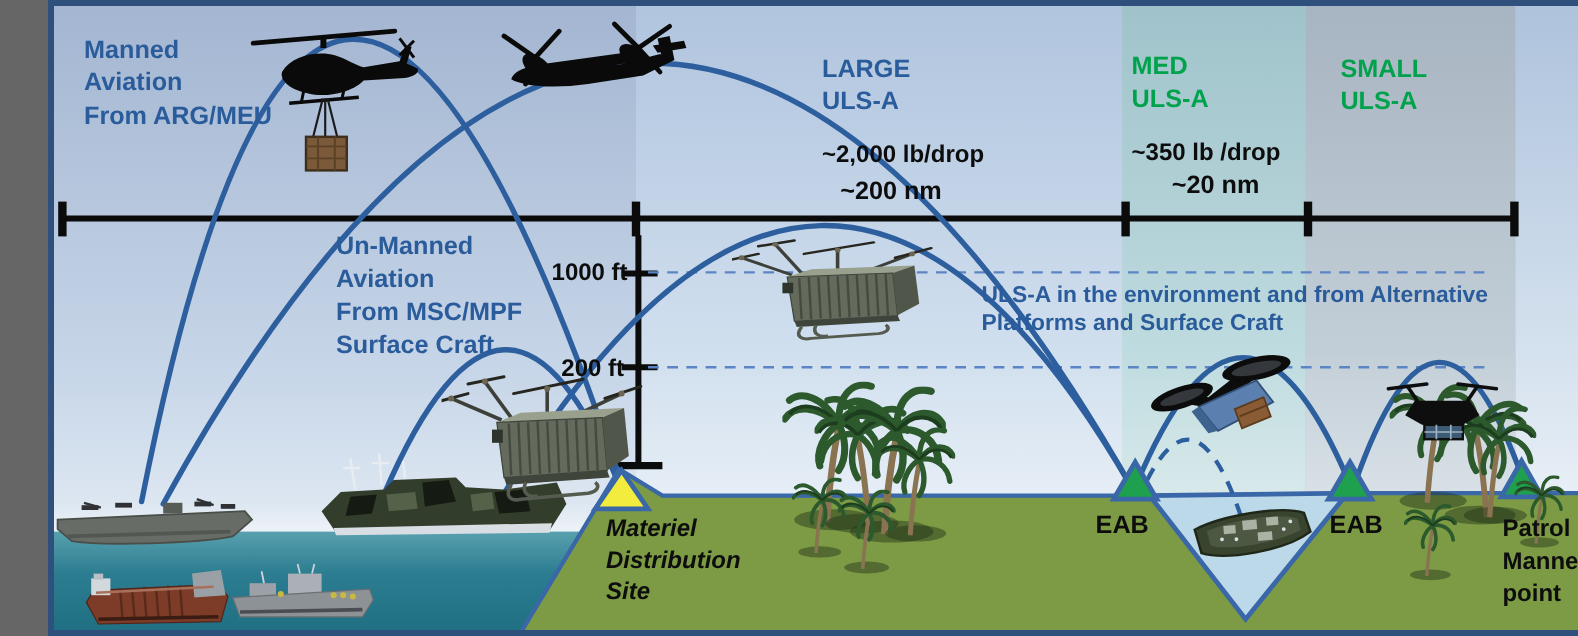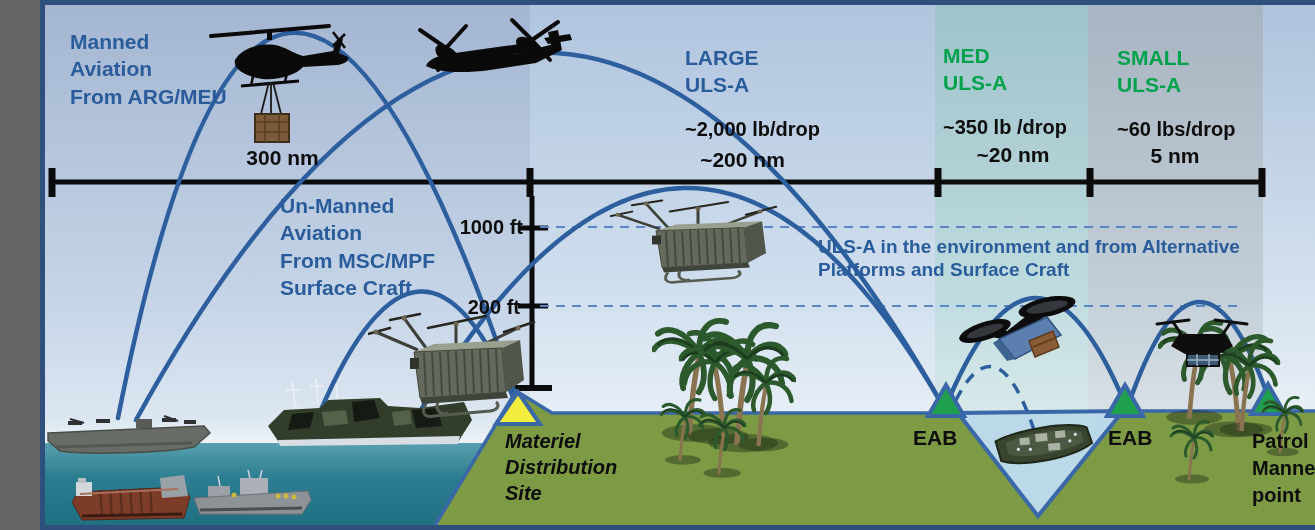--- a/index.html
+++ b/index.html
@@ -342,27 +342,24 @@
 
   <div class="lbl" id="lbl-med">
     <div class="green t21" style="white-space:pre-line">MED
 ULS-A</div>
     <div class="black t20">~350 lb /drop</div>
   </div>
 
   <div class="lbl" id="lbl-small">
     <div class="green t21" style="white-space:pre-line">SMALL
 ULS-A</div>
-    <div class="black t20">~60 lbs/drop</div>
   </div>
 
-  <div class="lbl black t21 ctr" id="dist-300">300 nm</div>
   <div class="lbl black t21 ctr" id="dist-200">~200 nm</div>
   <div class="lbl black t21 ctr" id="dist-20">~20 nm</div>
-  <div class="lbl black t21 ctr" id="dist-5">5 nm</div>
 
   <div class="lbl blue t21" id="lbl-unmanned">Un-Manned
 Aviation
 From MSC/MPF
 Surface Craft</div>
 
   <div class="lbl black t20" id="lbl-1000">1000 ft</div>
   <div class="lbl black t20" id="lbl-200">200 ft</div>
 
   <div class="lbl blue" id="lbl-env">ULS-A in the environment and from Alternative

